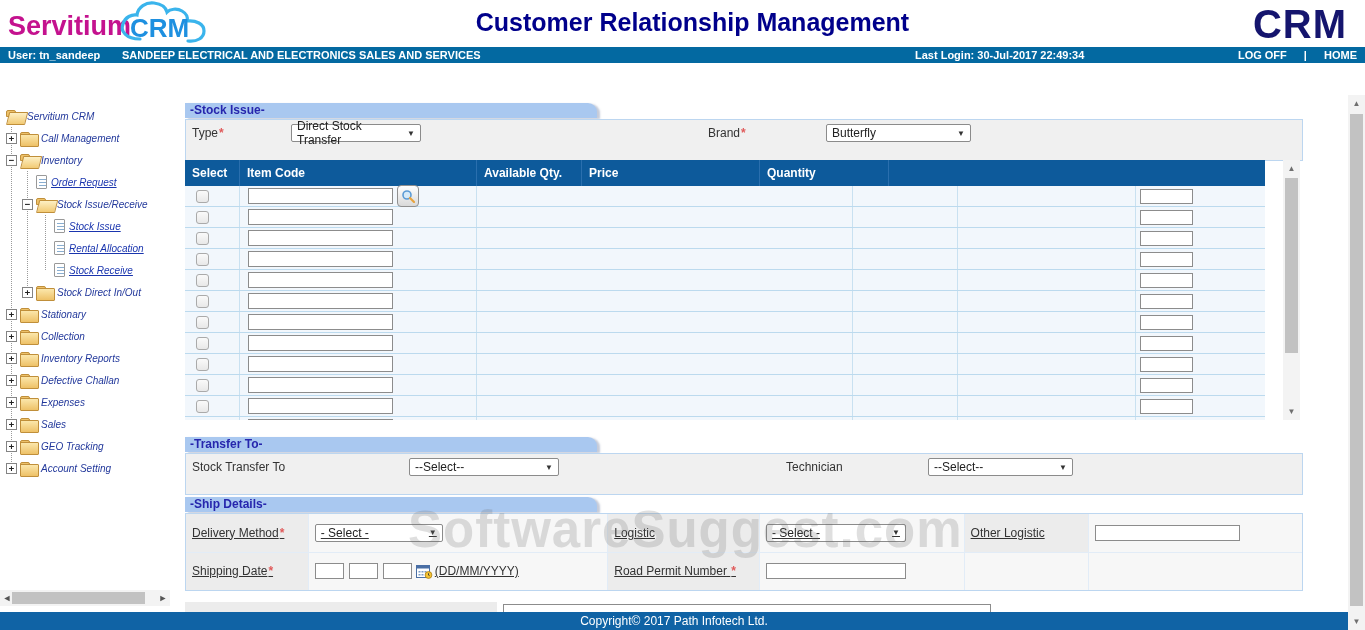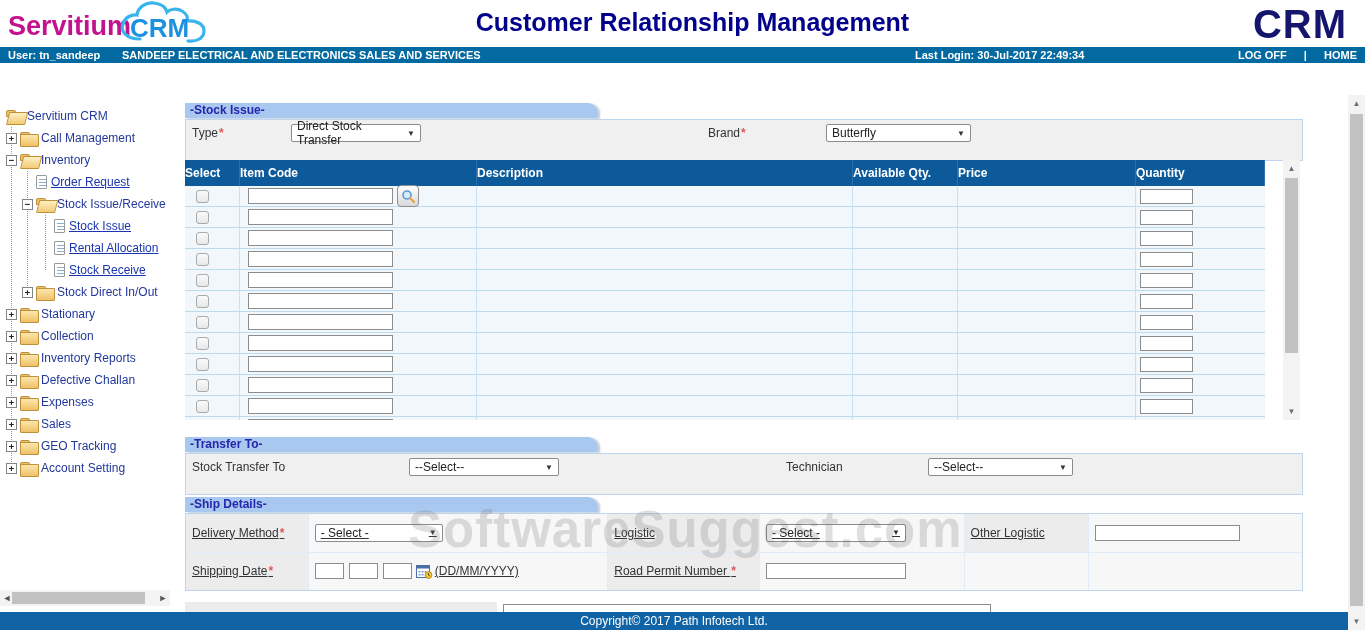--- a/index.html
+++ b/index.html
@@ -20,21 +20,21 @@
   #userbar .ub-user { position:absolute; left:8px; top:2px; }
   #userbar .ub-company { position:absolute; left:122px; top:2px; }
   #userbar .ub-lastlogin { position:absolute; left:915px; top:2px; }
   #userbar .ub-right { position:absolute; right:8px; top:2px; }
   #userbar .ub-right span { margin-left:14px; }
 
   
   #sidebar { position:absolute; left:0; top:63px; width:172px; height:527px; overflow:hidden; background:#fff; }
   #tree { position:absolute; left:0; top:42px; width:300px; }
   .tree-row { display:flex; align-items:center; height:22px; white-space:nowrap; position:relative; z-index:1; }
-  .tree-label { font-size:12px; color:#22389b; margin-left:4px; }
+  .tree-label { font-size:10px; color:#22389b; margin-left:4px;font-style:italic; }
   .tree-link { text-decoration:underline; color:#1a35ae; }
   .expander { flex:0 0 auto; width:11px; height:11px; border:1px solid #848484; background:#fff; font:bold 9px/9px "DejaVu Sans Mono", monospace; text-align:center; color:#222; margin-right:3px; }
   .expander-spacer { flex:0 0 auto; width:14px; }
   .ticon { flex:0 0 auto; display:inline-block; position:relative; }
   .folder-closed, .folder-open { width:17px; height:13px; }
   .folder-closed::before, .folder-open::before { content:""; position:absolute; left:0; top:0; width:8px; height:5px; background:#eec26a; border:1px solid #c08f3a; border-radius:2px 2px 0 0; }
   .folder-closed::after, .folder-open::after { content:""; position:absolute; left:0; top:2px; width:17px; height:11px; background:linear-gradient(#fbe7ab,#eec167); border:1px solid #c08f3a; border-radius:1px; }
   .folder-open::after { transform:skewX(-14deg); transform-origin:bottom left; background:linear-gradient(#fdf0c4,#f2ca74); }
   .doc { width:11px; height:14px; background:#fff; border:1px solid #999; border-radius:1px; }
   .doc::before { content:""; position:absolute; left:2px; top:3px; width:7px; height:9px;
@@ -47,21 +47,21 @@
   .flabel { position:absolute; top:6px; font-size:12px; color:#333; }
   .req { color:#e05a5a; font-weight:bold; margin-left:1px; }
   .ddl { position:absolute; top:4px; height:18px; background:#fff; border:1px solid #8b8b8b; border-radius:2px; font-size:12px; color:#222; display:flex; align-items:center; justify-content:space-between; padding:0 5px; }
   .ddl .arr { font-size:8px; color:#333; margin-left:6px; }
   .tbox { background:#fff; border:1px solid #8c8c8c; display:inline-block; }
   input.tbox { font:12px "Liberation Sans", sans-serif; padding:0 2px; }
 
   
   #stock-table { position:absolute; left:185px; top:160px; width:1080px; height:260px; overflow:hidden; }
   #thead { display:flex; height:26px; background:#0d5a9b; }
-  .hcell { color:#fff; font-size:12px; font-weight:bold; line-height:26px; border-right:1px solid #2a6fae; }
+  .hcell { color:#fff; font-size:12px; font-weight:bold; line-height:26px; padding-left:7px; border-right:1px solid #2a6fae; }
   .trow { display:flex; height:21px; background:#f2f7fc; border-bottom:1px solid #bcdaee; }
   .tcell { display:flex; align-items:center; border-right:1px solid #c9e1f1; height:100%; }
   .checkbox { width:13px; height:13px; border:1px solid #aaa; border-radius:3px; background:linear-gradient(#fafafa,#e8e8e8); margin-left:11px; }
   .itemcode { width:145px; height:16px; margin-left:8px; }
   .qty { width:53px; height:15px; margin-left:4px; }
   .searchbtn { width:22px; height:22px; margin-left:4px; border:1px solid #909090; border-radius:4px; background:linear-gradient(#ffffff,#d9d9d9); display:flex; align-items:center; justify-content:center; }
 
   
   .sb-track-v { position:absolute; width:17px; background:#f3f3f3; }
   .sb-arrow { position:absolute; left:0; width:17px; height:17px; background:#f3f3f3; color:#6f6f6f; font-size:8px; text-align:center; line-height:17px; }
@@ -224,21 +224,20 @@
     <span class="ddl" style="left:640px; width:145px;">
       <span>Butterfly</span>
       <span class="arr">▼</span>
     </span>
   </div>
 
   <div id="stock-table">
     <div id="thead">
         <div class="hcell" style="width: 55px;">Select</div>
         <div class="hcell" style="width: 237px;">Item Code</div>
-        <div class="hcell" style="width: 376px;">Description</div>
         <div class="hcell" style="width: 105px;">Available Qty.</div>
         <div class="hcell" style="width: 178px;">Price</div>
         <div class="hcell" style="width: 129px;">Quantity</div>
       </div>
     <div id="tbody">
         <div class="trow">
           <div class="tcell" style="width: 55px;">
             <span class="checkbox"></span>
           </div>
           <div class="tcell" style="width: 237px;">

